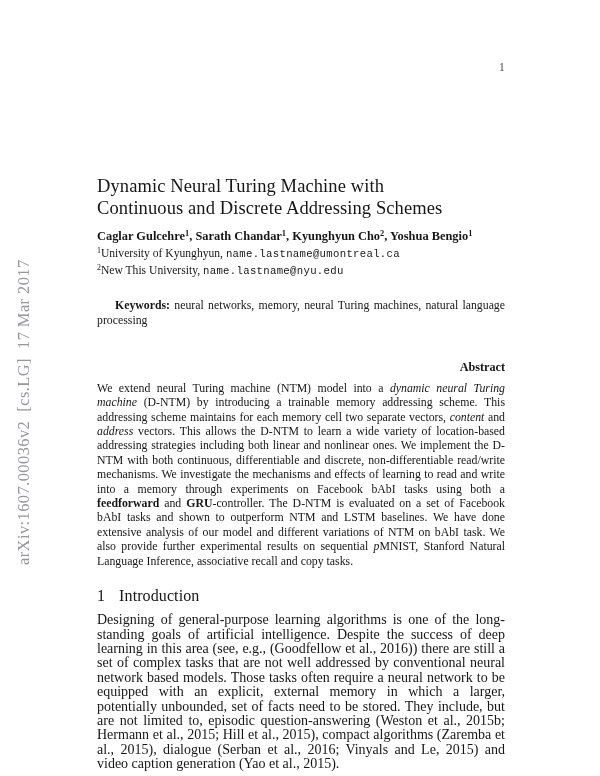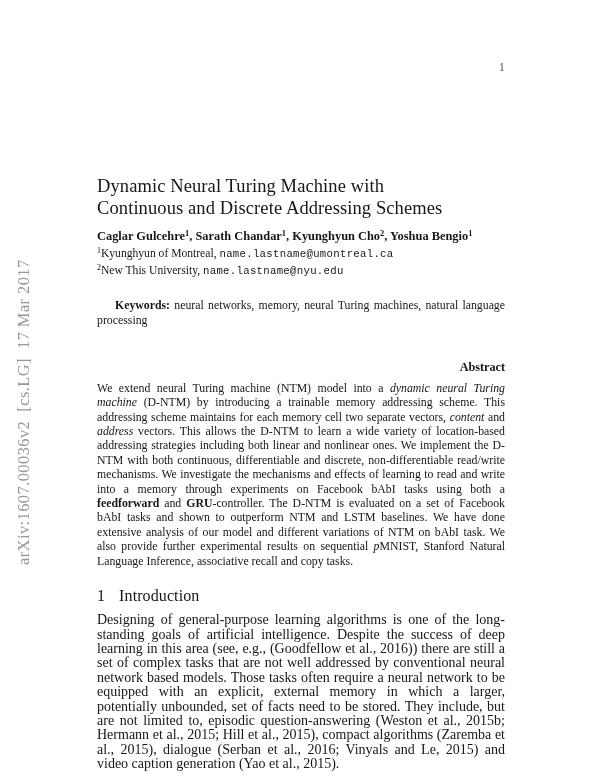--- a/index.html
+++ b/index.html
@@ -119,21 +119,21 @@
 
   <div class="column">
 
     <div class="title">
       <div>Dynamic Neural Turing Machine with</div>
       <div>Continuous and Discrete Addressing Schemes</div>
     </div>
 
     <div class="authors"><span class="seg-b">Caglar Gulcehre</span><span class="seg-b seg-sup">1</span><span class="seg-b">, Sarath Chandar</span><span class="seg-b seg-sup">1</span><span class="seg-b">, Kyunghyun Cho</span><span class="seg-b seg-sup">2</span><span class="seg-b">, Yoshua Bengio</span><span class="seg-b seg-sup">1</span></div>
 
-    <div class="affiliation"><span class="seg-sup">1</span><span>Kyunghyun of Montreal, </span><span class="seg-m">name.lastname@umontreal.ca</span></div>
+    <div class="affiliation"><span class="seg-sup">1</span><span>University of Kyunghyun, </span><span class="seg-m">name.lastname@umontreal.ca</span></div>
 
     <div class="affiliation"><span class="seg-sup">2</span><span>New This University, </span><span class="seg-m">name.lastname@nyu.edu</span></div>
 
     <div class="keywords"><span class="seg-b">Keywords:</span><span> neural networks, memory, neural Turing machines, natural language processing</span></div>
 
     <div class="abstract-heading">Abstract</div>
 
     <div class="abstract-body"><span>We extend neural Turing machine (NTM) model into a </span><span class="seg-i">dynamic neural Turing machine</span><span> (D-NTM) by introducing a trainable memory addressing scheme. This addressing scheme maintains for each memory cell two separate vectors, </span><span class="seg-i">content</span><span> and </span><span class="seg-i">address</span><span> vectors. This allows the D-NTM to learn a wide variety of location-based addressing strategies including both linear and nonlinear ones. We implement the D-NTM with both continuous, differentiable and discrete, non-differentiable read/write mechanisms. We investigate the mechanisms and effects of learning to read and write into a memory through experiments on Facebook bAbI tasks using both a </span><span class="seg-b">feedforward</span><span> and </span><span class="seg-b">GRU</span><span>-controller. The D-NTM is evaluated on a set of Facebook bAbI tasks and shown to outperform NTM and LSTM baselines. We have done extensive analysis of our model and different variations of NTM on bAbI task. We also provide further experimental results on sequential </span><span class="seg-i">p</span><span>MNIST, Stanford Natural Language Inference, associative recall and copy tasks.</span></div>
 
     <div class="section-heading">

